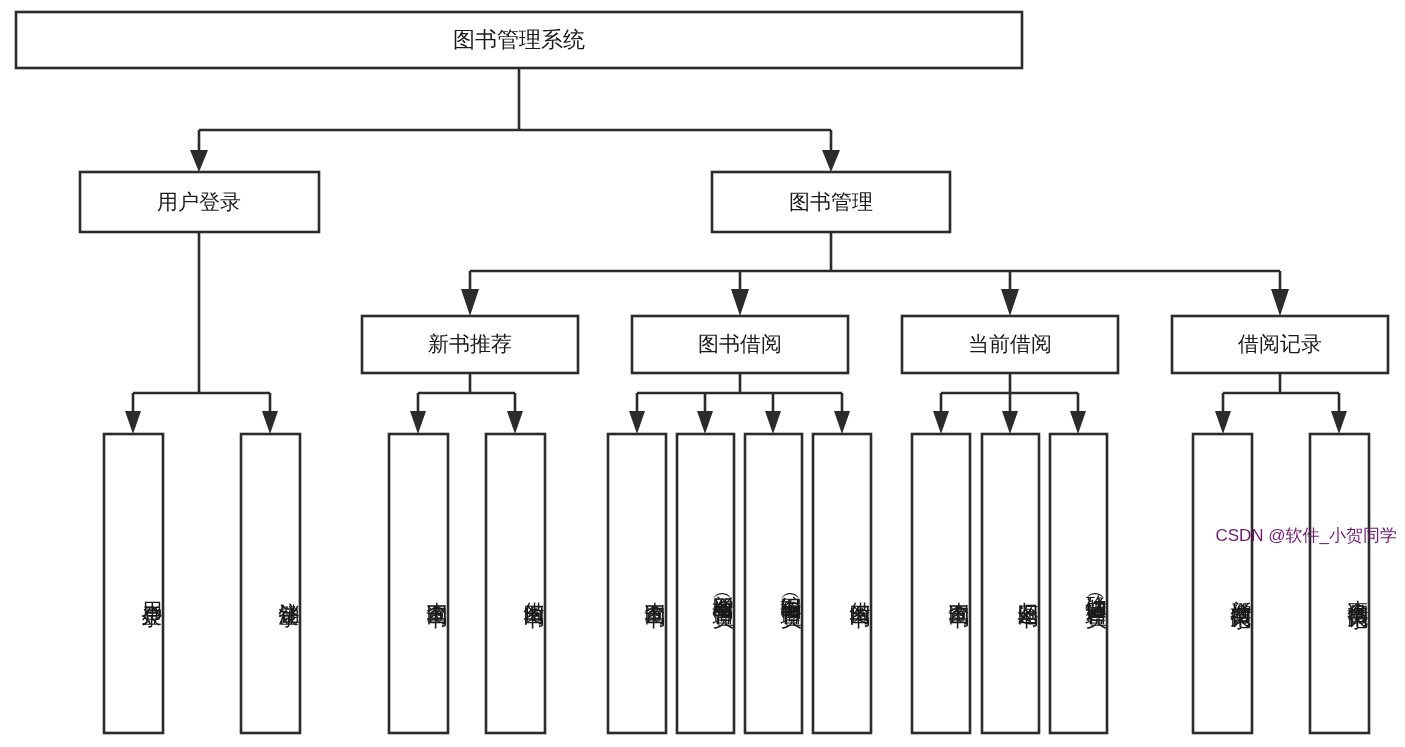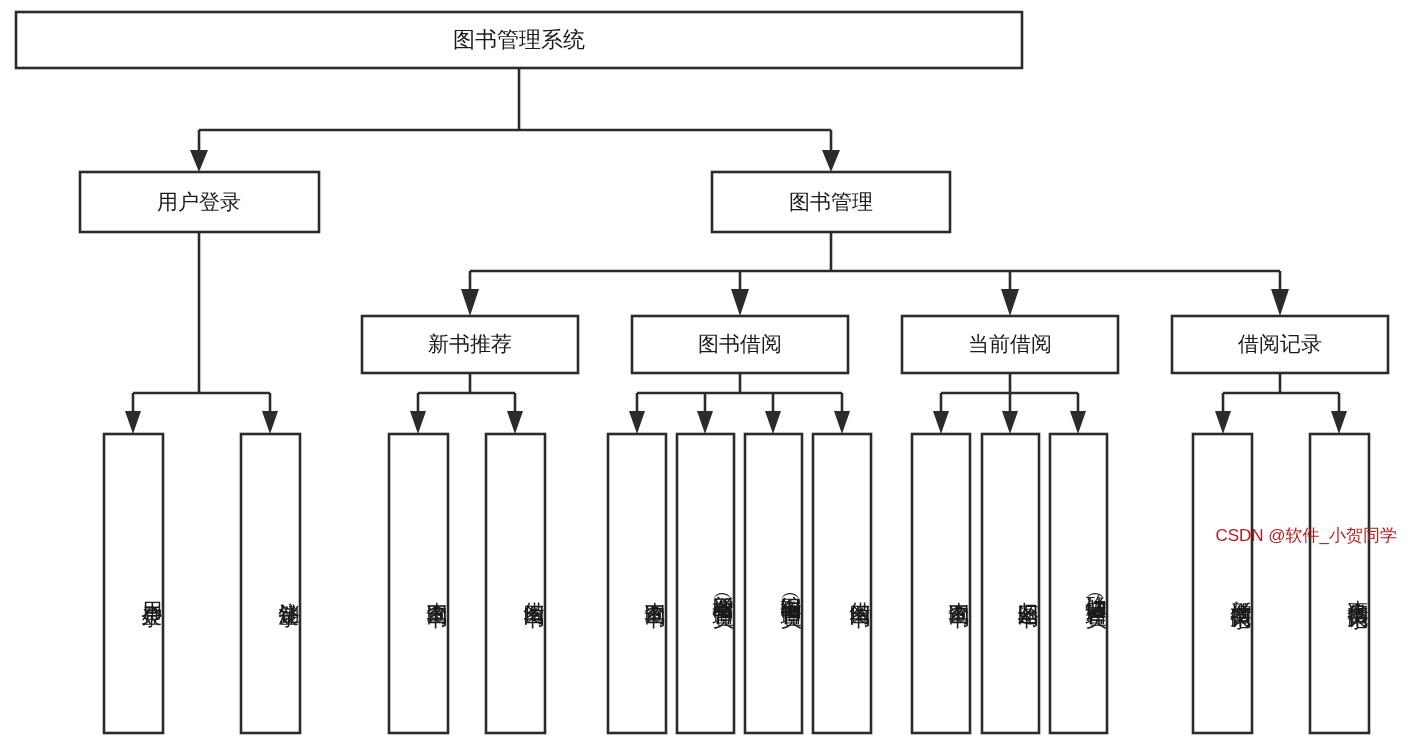--- a/index.html
+++ b/index.html
@@ -70,21 +70,21 @@
     white-space: nowrap;
     pointer-events: none;
     user-select: none;
   }
   .watermark {
     position: absolute;
     right: 8px;
     bottom: 3px;
     font-family: "Liberation Sans", "DejaVu Sans", sans-serif;
     font-size: 17px;
-    color: #b91c1c;
+    color: #701a75;
     white-space: nowrap;
     user-select: none;
   }
 </style>
 </head>
 <body>
 
 <div id="diagram-root">
 
   <svg id="diagram-canvas" viewBox="0 0 1405 747">

